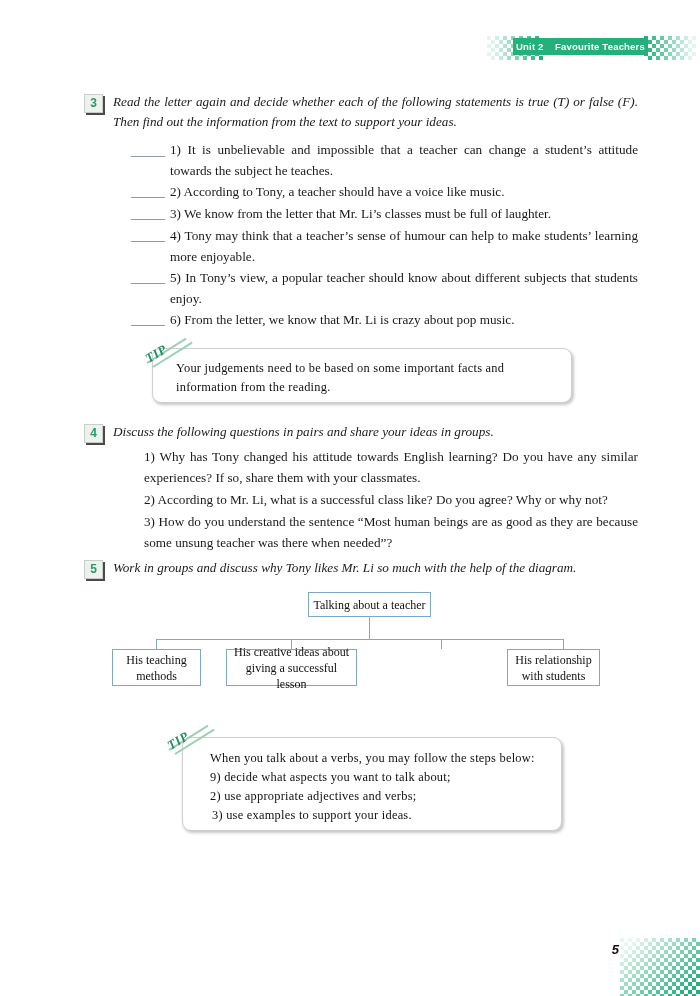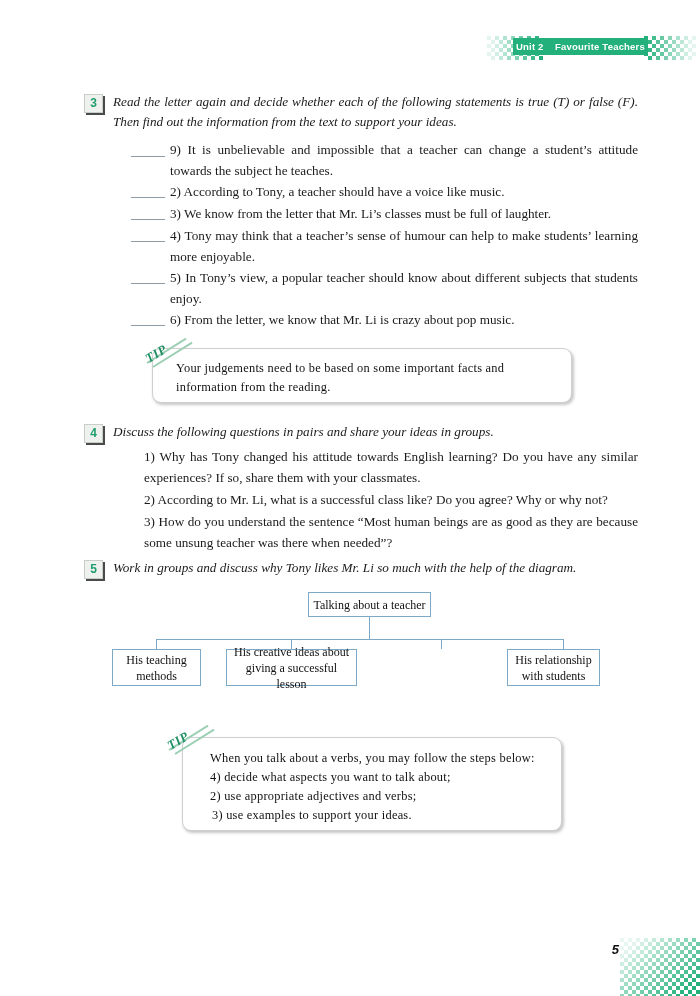--- a/index.html
+++ b/index.html
@@ -266,21 +266,21 @@
       <span class="chk" style="left: 48px; top: 8px; background: rgb(35, 176, 123); opacity: 0.12;"></span>
       <span class="chk" style="left: 48px; top: 16px; background: rgb(35, 176, 123); opacity: 0.12;"></span>
     </div>
 </div>
 <div class="banner-label">Unit 2    Favourite Teachers</div>
 
 <div class="ex-badge" style="left:84px; top:94px;">3</div>
 <div class="instr" style="left:113px; top:92px; width:525px;">Read the letter again and decide whether each of the following statements is true (T) or false (F). Then find out the information from the text to support your ideas.</div>
 
 <div class="blank-line" style="left:131px; top:156px; width:34px;"></div>
-<div class="stmt" style="left:170px; top:139px; width:468px;">9) It is unbelievable and impossible that a teacher can change a student’s attitude towards the subject he teaches.</div>
+<div class="stmt" style="left:170px; top:139px; width:468px;">1) It is unbelievable and impossible that a teacher can change a student’s attitude towards the subject he teaches.</div>
 
 <div class="blank-line" style="left:131px; top:197px; width:34px;"></div>
 <div class="stmt" style="left:170px; top:181px; width:468px;">2) According to Tony, a teacher should have a voice like music.</div>
 
 <div class="blank-line" style="left:131px; top:219px; width:34px;"></div>
 <div class="stmt" style="left:170px; top:203px; width:468px;">3) We know from the letter that Mr. Li’s classes must be full of laughter.</div>
 
 <div class="blank-line" style="left:131px; top:241px; width:34px;"></div>
 <div class="stmt" style="left:170px; top:225px; width:468px;">4) Tony may think that a teacher’s sense of humour can help to make students’ learning more enjoyable.</div>
 
@@ -320,21 +320,21 @@
   <div class="dline" style="left:441px; top:639px; width:1px; height:10px;"></div>
   <div class="dline" style="left:563px; top:639px; width:1px; height:10px;"></div>
 
   <div class="dbox" style="left:112px; top:649px; width:89px; height:37px;">His teaching methods</div>
   <div class="dbox" style="left:226px; top:649px; width:131px; height:37px;">His creative ideas about giving a successful lesson</div>
   <div class="dbox" style="left:507px; top:649px; width:93px; height:37px;">His relationship with students</div>
 </div>
 
 <div class="tip-box" style="left:182px; top:737px; width:378px; height:92px;"></div>
 <div class="tip-text" style="left:210px; top:749px; width:340px;">When you talk about a verbs, you may follow the steps below:</div>
-<div class="tip-text" style="left:210px; top:768px; width:340px;">4) decide what aspects you want to talk about;</div>
+<div class="tip-text" style="left:210px; top:768px; width:340px;">9) decide what aspects you want to talk about;</div>
 <div class="tip-text" style="left:210px; top:787px; width:340px;">2) use appropriate adjectives and verbs;</div>
 <div class="tip-text" style="left:212px; top:806px; width:340px;">3) use examples to support your ideas.</div>
 <div class="tip-flag" style="left:163px; top:723px;">
   <span class="stripe" style="left:6px;  top:26px; width:46px;"></span>
   <span class="stripe" style="left:12px; top:30px; width:46px;"></span>
   <span class="tipword" style="left:4px; top:10px;">TIP</span>
 </div>
 
 <div class="page-num">5</div>
 <div class="footer-checks" id="checksFooter">

